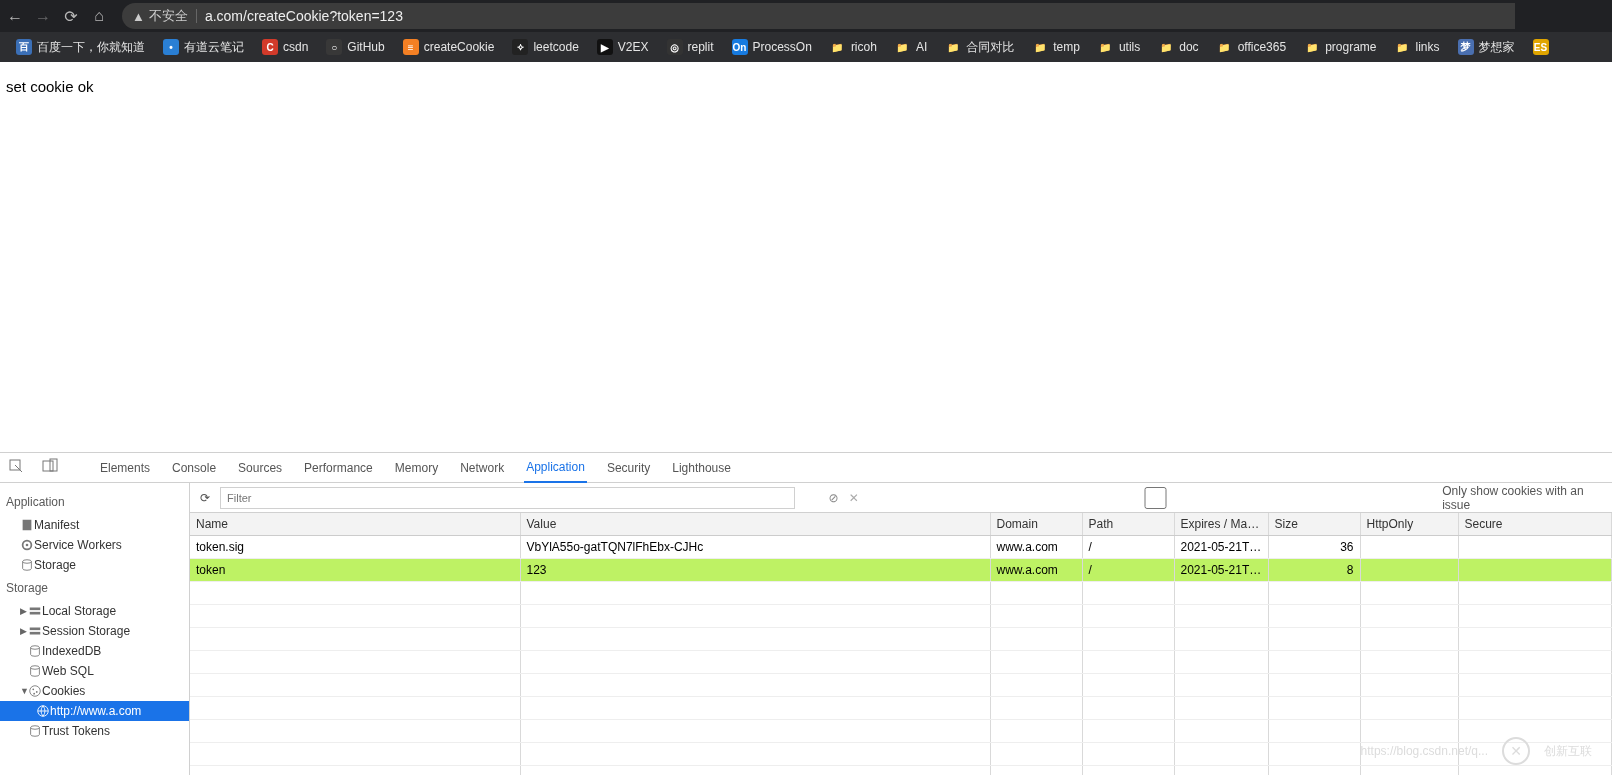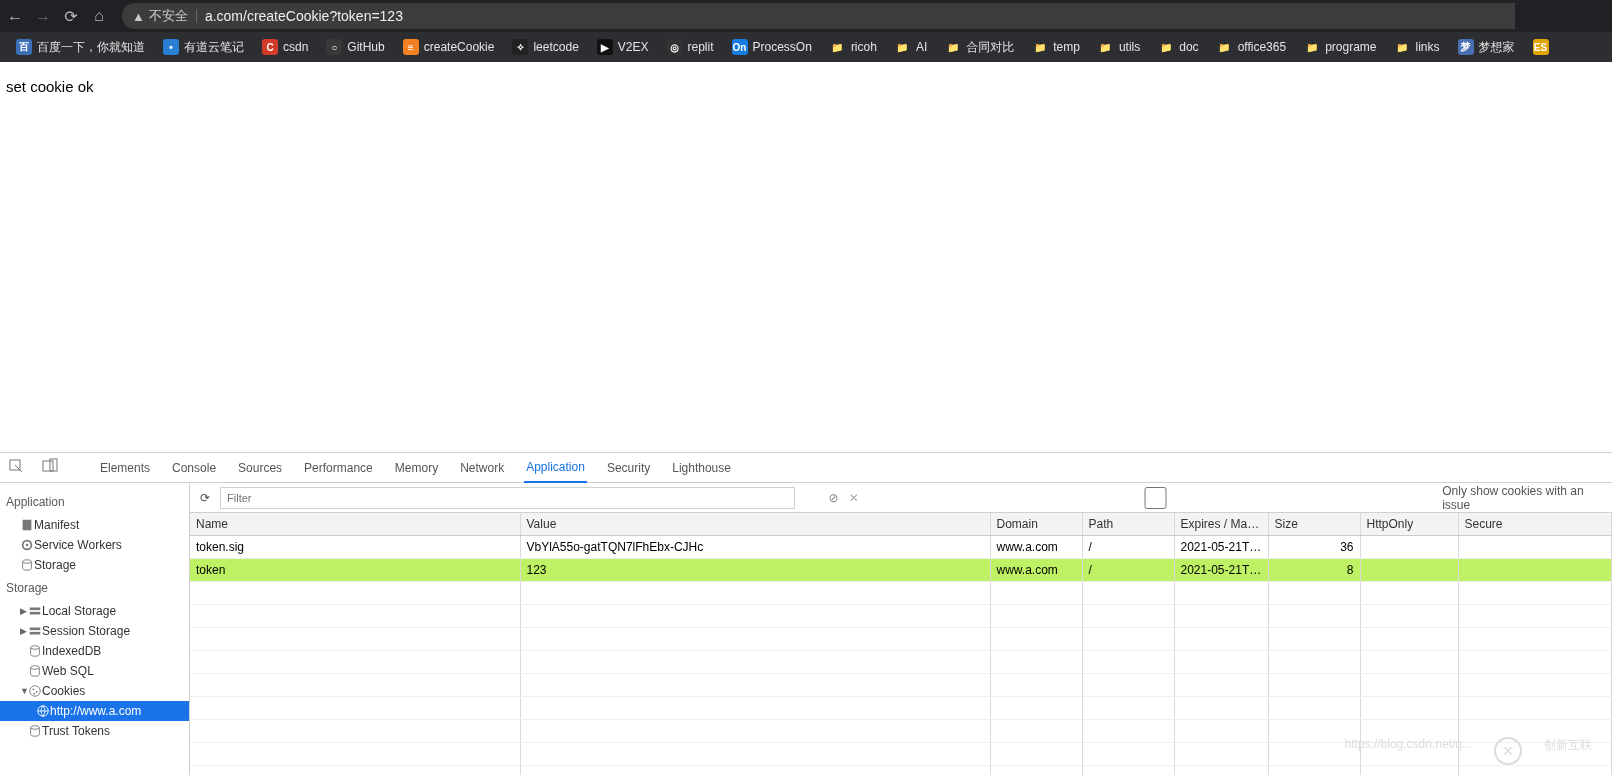--- a/index.html
+++ b/index.html
@@ -43,21 +43,21 @@
   .dt-filterbar input { border:1px solid #d0d0d0; height:22px; width:620px; padding:0 6px; font-size:11px; outline:none; }
   .dt-filterbar .chk { display:flex; align-items:center; }
 
   .dt-table { flex:1; overflow:auto; font-size:12px; position:relative; }
   table { border-collapse:collapse; width:100%; table-layout:fixed; }
   th, td { border-right:1px solid #d9d9d9; border-bottom:1px solid #eee; padding:4px 6px; text-align:left; white-space:nowrap; overflow:hidden; text-overflow:ellipsis; height:20px; }
   th { background:#f3f3f3; border-bottom:1px solid #ccc; font-weight:normal; color:#333; }
   tr.even td { background:#bef264; }
   td.size { text-align:right; }
 
-  .watermark { position:absolute; right:20px; bottom:10px; color:#dcdcdc; font-size:12px; display:flex; align-items:flex-start; gap:22px; }
+  .watermark { position:absolute; right:20px; bottom:10px; color:#dcdcdc; font-size:12px; display:flex; align-items:center; gap:14px; }
   .watermark .logo { border:2px solid #dcdcdc; border-radius:50%; width:28px; height:28px; display:flex; align-items:center; justify-content:center; font-size:14px; }
 </style>
 </head>
 <body>
 
 <div class="chrome-toolbar">
   <span class="icn">←</span>
   <span class="icn" style="opacity:.45">→</span>
   <span class="icn">⟳</span>
   <span class="icn">⌂</span>

